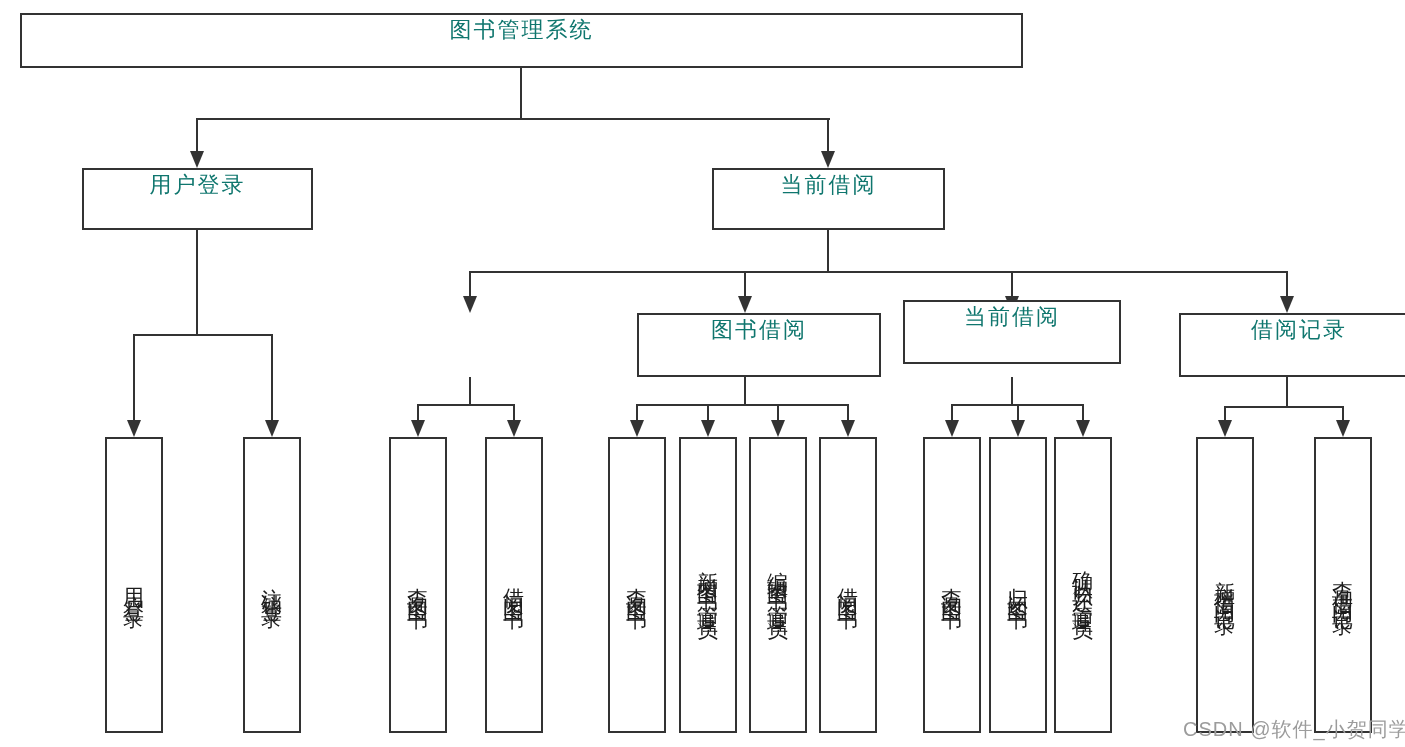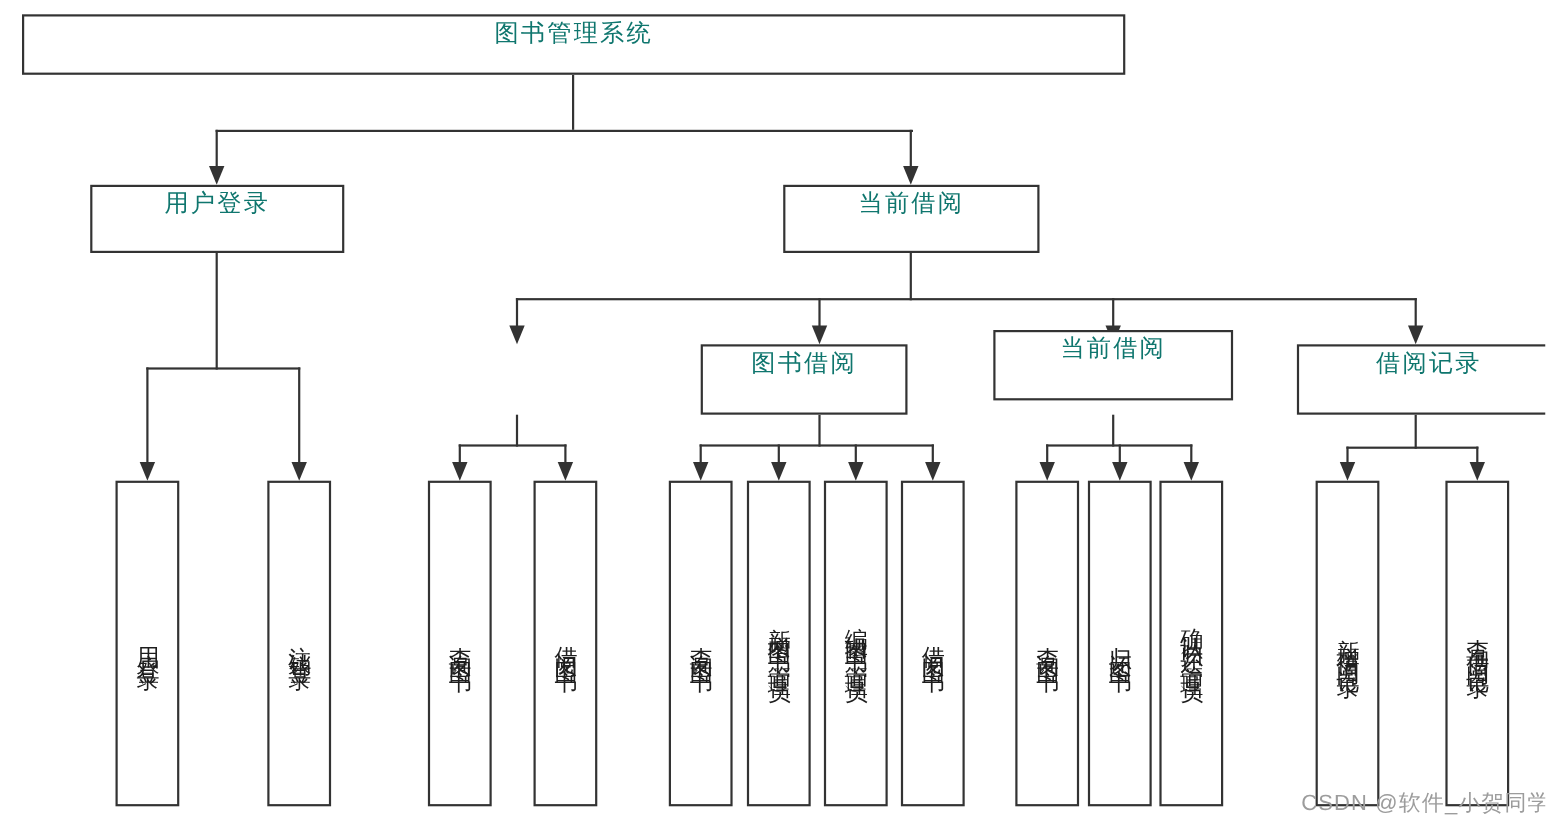--- a/index.html
+++ b/index.html
@@ -101,21 +101,21 @@
     <span>图书管理系统</span>
   </div>
 
   <div class="node" style="left:82px;top:168px;width:231px;height:62px">
     <span>用户登录</span>
   </div>
   <div class="node" style="left:712px;top:168px;width:233px;height:62px">
     <span>当前借阅</span>
   </div>
 
-  <div class="node" style="left:637px;top:313px;width:188px;height:64px">
+  <div class="node" style="left:637px;top:313px;width:244px;height:64px">
     <span>图书借阅</span>
   </div>
   <div class="node" style="left:903px;top:300px;width:218px;height:64px">
     <span>当前借阅</span>
   </div>
   <div class="node" style="left:1179px;top:313px;width:240px;height:64px">
     <span>借阅记录</span>
   </div>
 
   <div class="leaf" style="left:105px">

